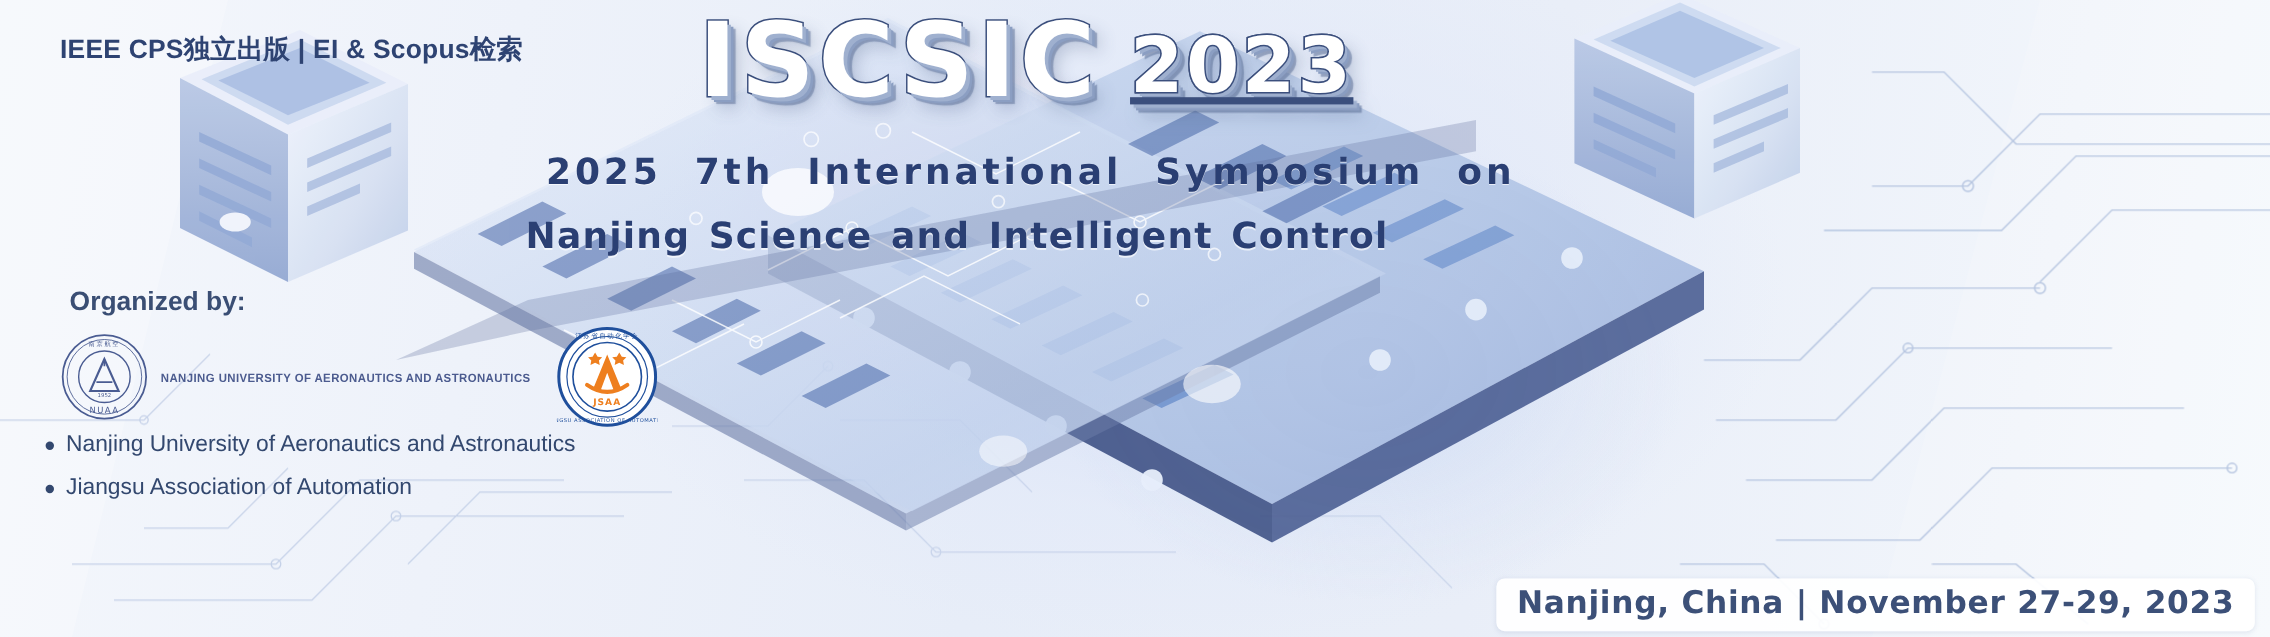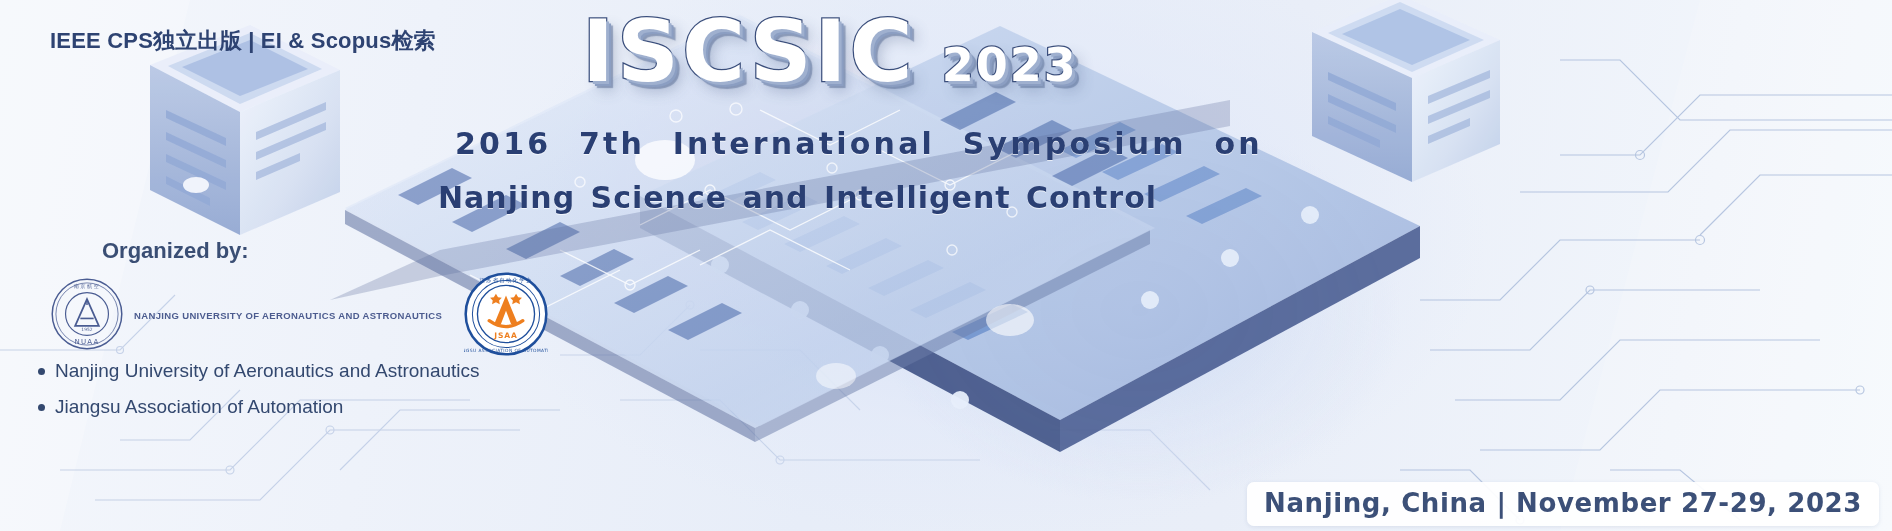--- a/index.html
+++ b/index.html
@@ -60,21 +60,21 @@
     text-shadow:
        3px 3px 0 #9fb0cf,
        5px 5px 0 #8b9ec2,
        7px 7px 1px rgba(90,110,150,.55),
        9px 10px 14px rgba(70,90,130,.30);
     background:linear-gradient(180deg,#ffffff 0%,#ffffff 52%,#dfe6f2 72%,#c3cfe4 100%);
     -webkit-background-clip:text;
     background-clip:text;
   }
   .logo-main { font-size:86px; }
-  .logo-year { font-size:46px; margin-bottom:6px; letter-spacing:2px; }
+  .logo-year { font-size:64px; margin-bottom:6px; letter-spacing:2px;text-decoration:underline; }
 
   
   .subtitle {
     position:absolute;
     font-family:"DejaVu Sans", sans-serif;
     font-weight:bold;
     color:#2a3f73;
     white-space:nowrap;
     text-shadow:0 1px 0 rgba(255,255,255,.65);
   }
@@ -88,21 +88,21 @@
   .sub2 {
     left:438px; top:180px;
     font-size:30px;
     letter-spacing:1.0px;
     word-spacing:4px;
   }
 
   
   .org-label {
     position:absolute; left:58px; top:238px;
-    font-size:22px; font-weight:bold; color:#3a4e74;margin-left:44px;
+    font-size:22px; font-weight:bold; color:#3a4e74;
   }
 
   
   .logos-row {
     position:absolute; left:50px; top:272px;
     display:flex; align-items:center; gap:22px;
   }
 
   
   .nuaa { display:flex; align-items:center; gap:10px; }
@@ -368,21 +368,21 @@
     </g>
   </svg>
 
   <div class="pub-line">IEEE CPS独立出版 | EI &amp; Scopus检索</div>
 
   <div class="logo-wrap">
     <span class="logo-main">ISCSIC</span>
     <span class="logo-year">2023</span>
   </div>
 
-  <div class="subtitle sub1">2016  7th  International  Symposium  on</div>
+  <div class="subtitle sub1">2025  7th  International  Symposium  on</div>
   <div class="subtitle sub2">Nanjing Science and Intelligent Control</div>
 
   <div class="org-label">Organized by:</div>
 
   <div class="logos-row">
 
     <div class="nuaa">
       <svg width="74" height="74" viewBox="0 0 100 100">
         <circle cx="50" cy="50" r="47" fill="none" stroke="#4a5c92" stroke-width="2"></circle>
         <circle cx="50" cy="50" r="42" fill="none" stroke="#4a5c92" stroke-width="1"></circle>

